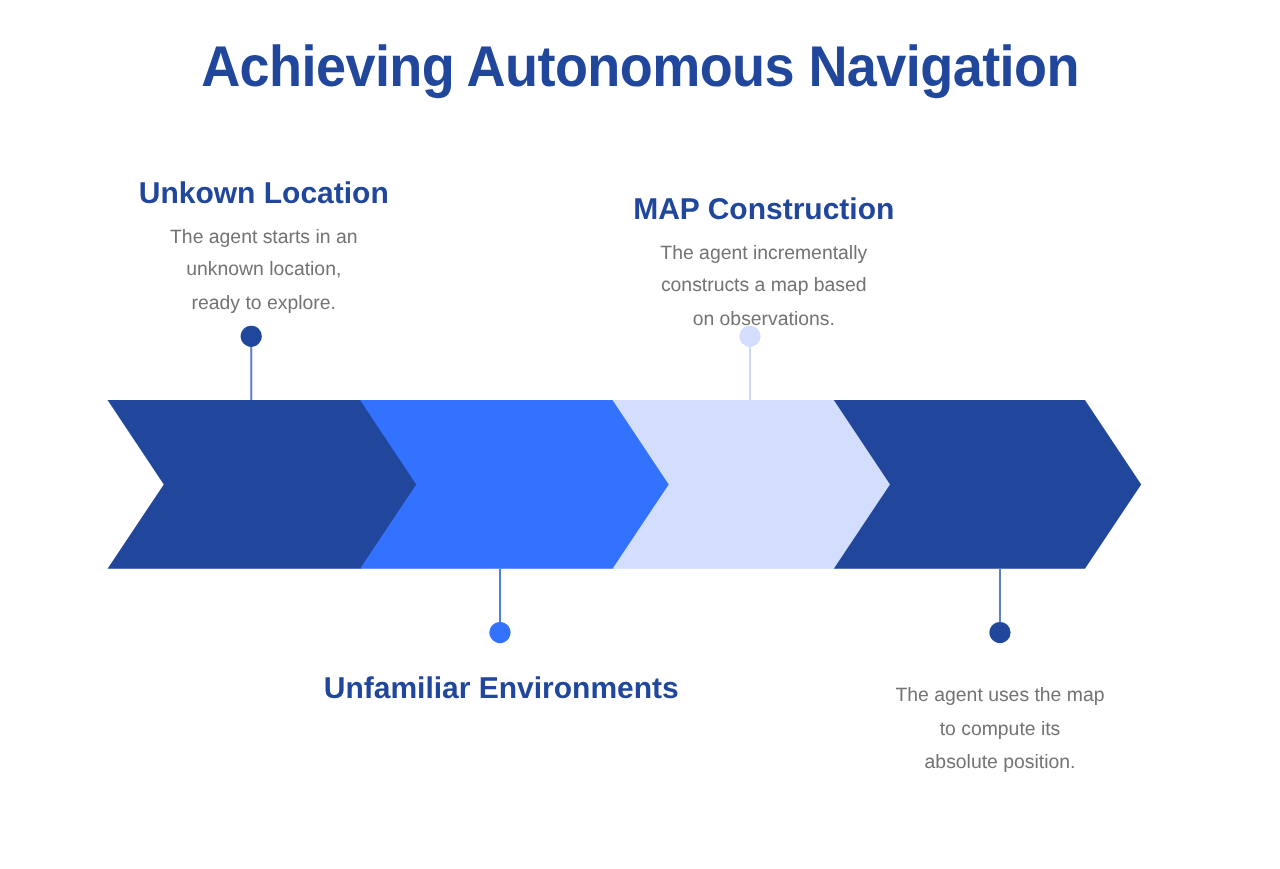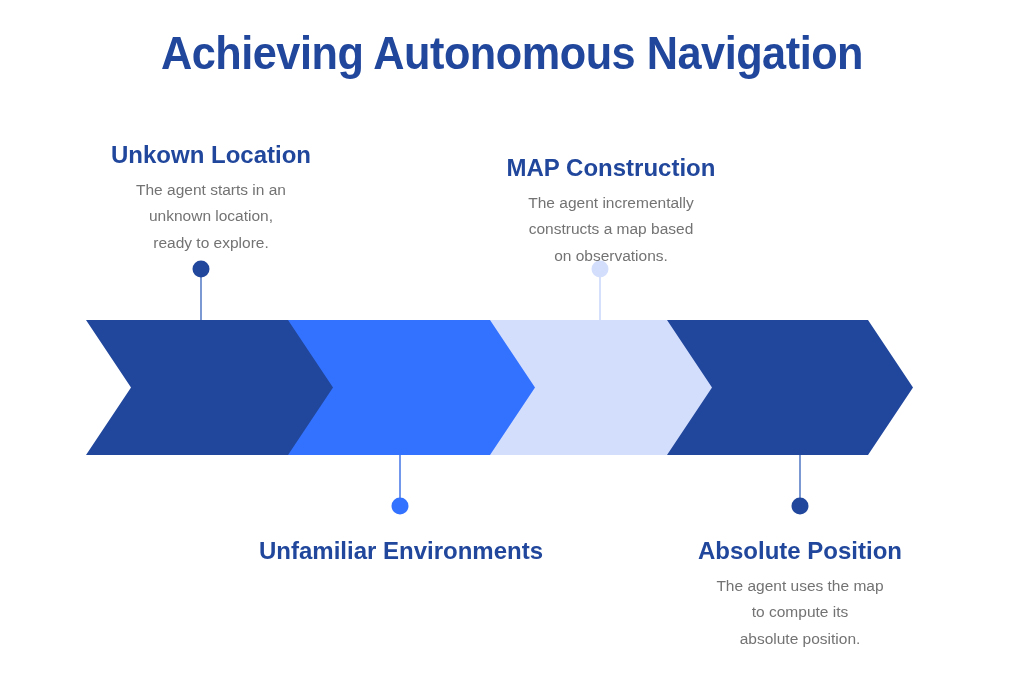--- a/index.html
+++ b/index.html
@@ -121,17 +121,16 @@
   <div class="block-body">The agent incrementally
 constructs a map based
 on observations.</div>
 </div>
 
 <div class="block block-bot-1">
   <div class="block-heading">Unfamiliar Environments</div>
 </div>
 
 <div class="block block-bot-2">
-  <div class="block-heading">Absolute Position</div>
   <div class="block-body">The agent uses the map
 to compute its
 absolute position.</div>
 </div>
 
 </body></html>

